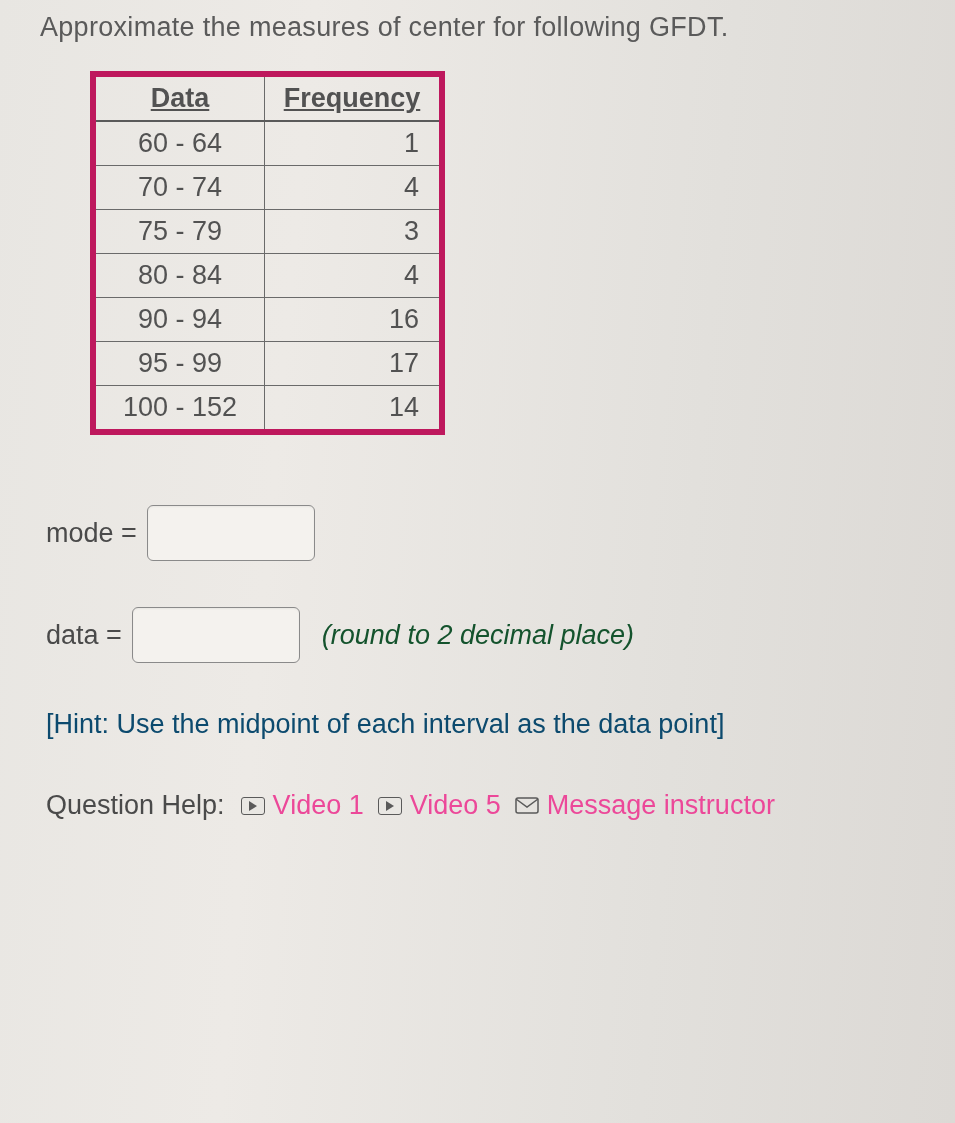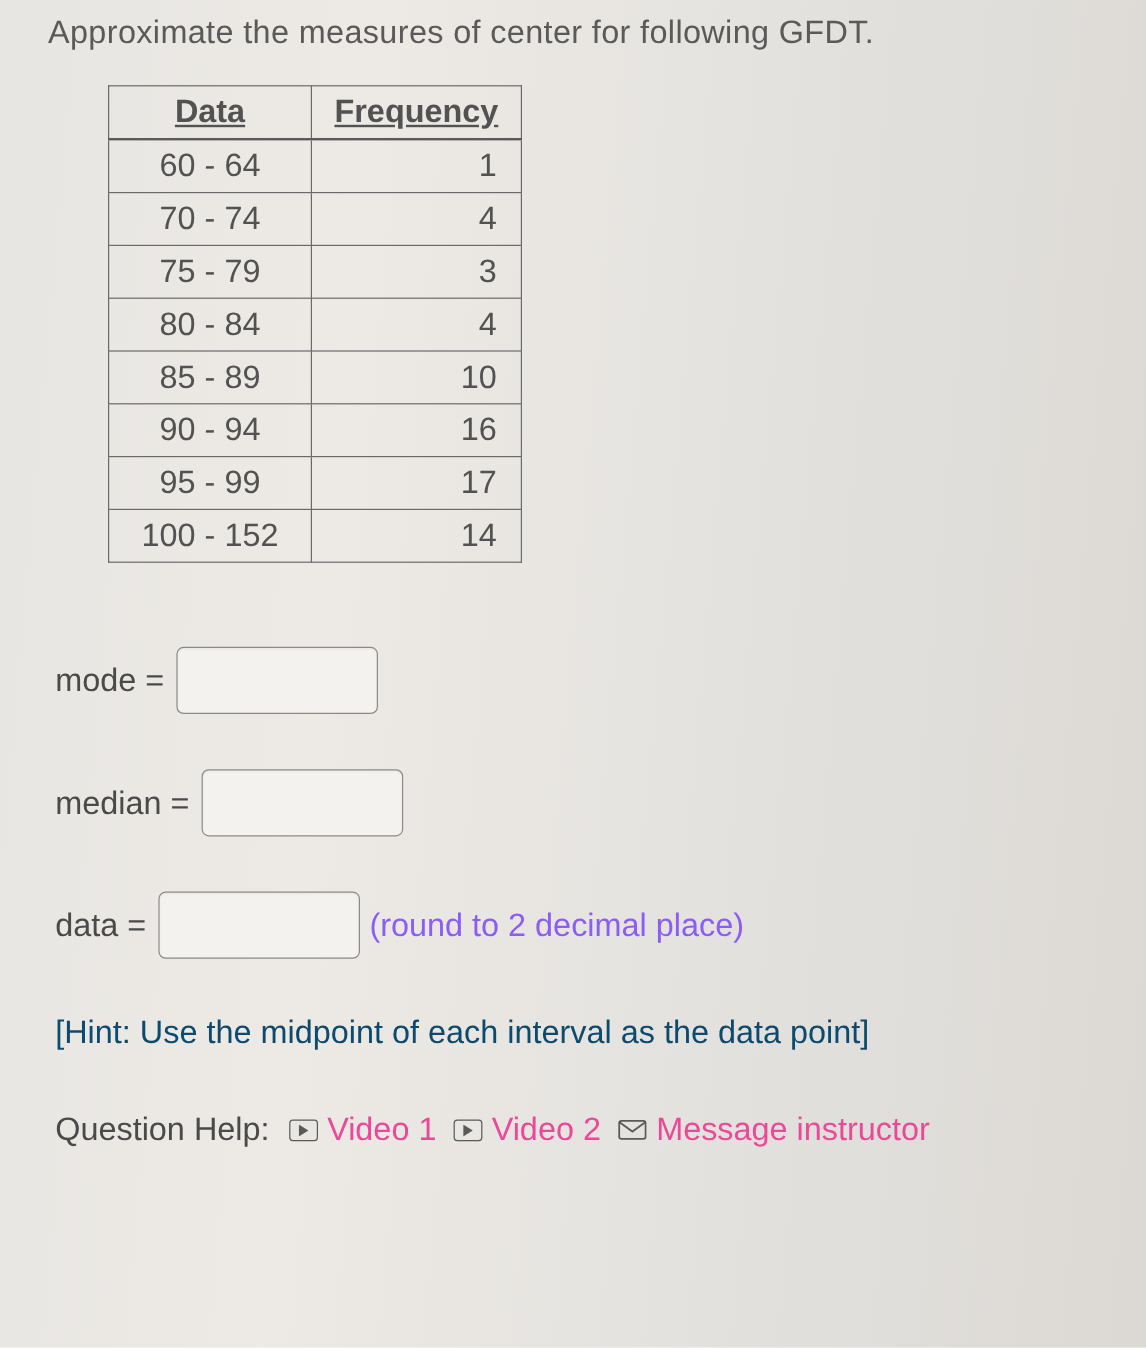--- a/index.html
+++ b/index.html
@@ -19,21 +19,21 @@
     color: #5a5a5a;
     margin: 8px 0 28px 0;
     letter-spacing: 0.3px;
   }
   .tbl-wrap {
     margin-left: 50px;
     margin-bottom: 70px;
   }
   table {
     border-collapse: collapse;
-    border: 1px solid #be185d;
+    border: 6px solid #be185d;
   }
   th, td {
     border: 1px solid #6a6a6a;
     padding: 6px 14px;
     font-size: 27px;
     color: #525252;
   }
   th {
     text-align: center;
     font-weight: bold;
@@ -63,22 +63,23 @@
     width: 150px;
     height: 46px;
     border: 1.5px solid #8a8a8a;
     border-radius: 6px;
     background: #f4f2ee;
     font-size: 24px;
     padding: 4px 8px;
     box-shadow: inset 0 1px 2px rgba(0,0,0,0.05);
   }
   .paren {
-    margin-left: 8px;
-    color: #8b5cf6;
+    margin-left: 22px;
+    color: #14532d;
+    font-style: italic;
   }
   .hint {
     font-size: 27px;
     color: #0c4a6e;
     margin: 34px 0 50px 6px;
   }
   .help-row {
     display: flex;
     align-items: center;
     font-size: 27px;
@@ -140,48 +141,40 @@
         </tr>
         <tr>
           <td class="rng">75 - 79</td>
           <td class="frq">3</td>
         </tr>
         <tr>
           <td class="rng">80 - 84</td>
           <td class="frq">4</td>
         </tr>
         <tr>
-          <td class="rng">85 - 89</td>
-          <td class="frq">10</td>
-        </tr>
-        <tr>
           <td class="rng">90 - 94</td>
           <td class="frq">16</td>
         </tr>
         <tr>
           <td class="rng">95 - 99</td>
           <td class="frq">17</td>
         </tr>
         <tr>
           <td class="rng">100 - 152</td>
           <td class="frq">14</td>
         </tr>
       </tbody>
     </table>
   </div>
 
   <div class="answer-row">
     <span class="answer-label">mode =</span>
     <input class="answer-input" type="text" value="" style="">
   </div>
 
-  <div class="answer-row">
-    <span class="answer-label">median =</span>
-    <input class="answer-input" type="text" value="" style="">
-  </div>
 
   <div class="answer-row">
     <span class="answer-label">data =</span>
     <input class="answer-input" type="text" value="" style="">
     <span class="paren">(round to 2 decimal place)</span>
   </div>
 
   <div class="hint">[Hint: Use the midpoint of each interval as the data point]</div>
 
   <div class="help-row">
@@ -195,21 +188,21 @@
       </span>
       <span>Video 1</span>
     </span>
 
     <span class="link">
       <span class="play-icon">
         <svg width="8" height="10" viewBox="0 0 8 10">
             <polygon points="0,0 8,5 0,10" fill="#5a5a5a"></polygon>
           </svg>
       </span>
-      <span>Video 2</span>
+      <span>Video 5</span>
     </span>
 
     <span class="link">
       <span class="mail-icon">
         <svg width="24" height="17" viewBox="0 0 24 17">
           <rect x="1" y="1" width="22" height="15" rx="2" fill="none" stroke="#5a5a5a" stroke-width="1.5"></rect>
           <polyline points="1,2 12,10 23,2" fill="none" stroke="#5a5a5a" stroke-width="1.5"></polyline>
         </svg>
       </span>
       <span>Message instructor</span>

